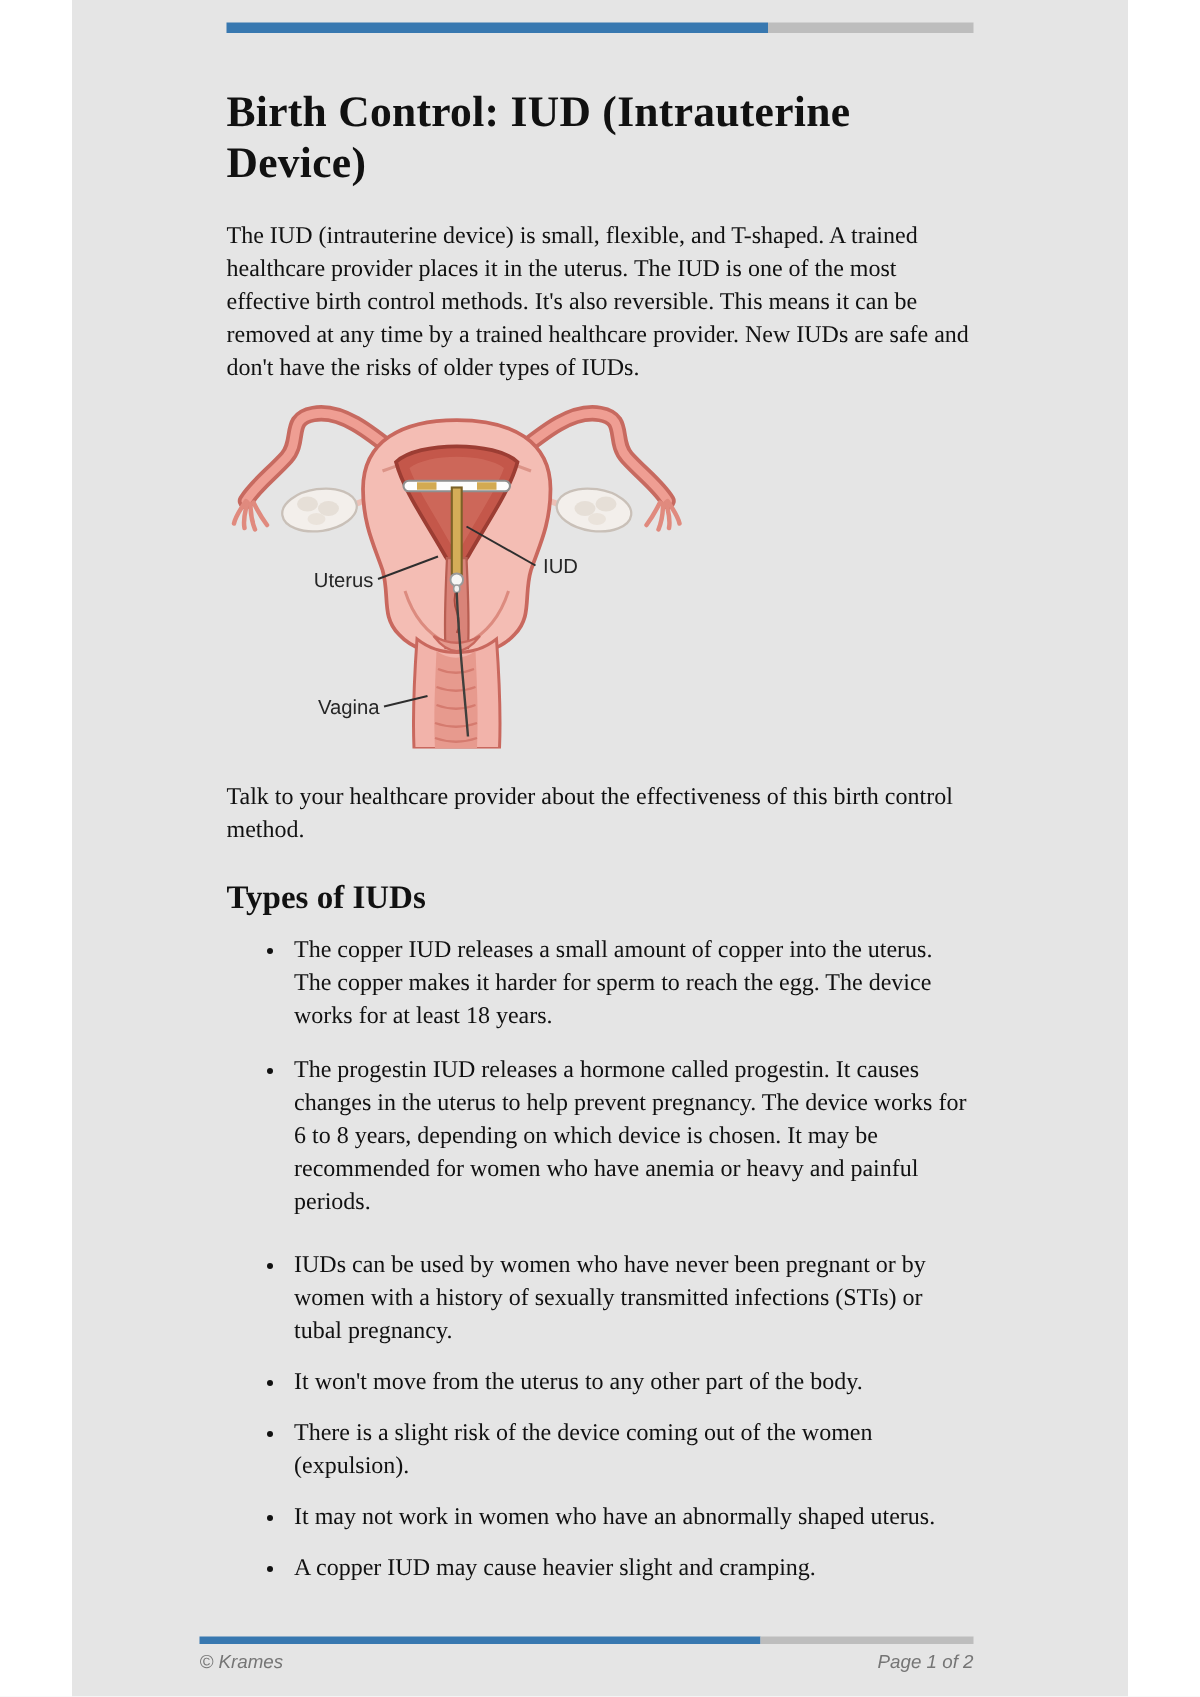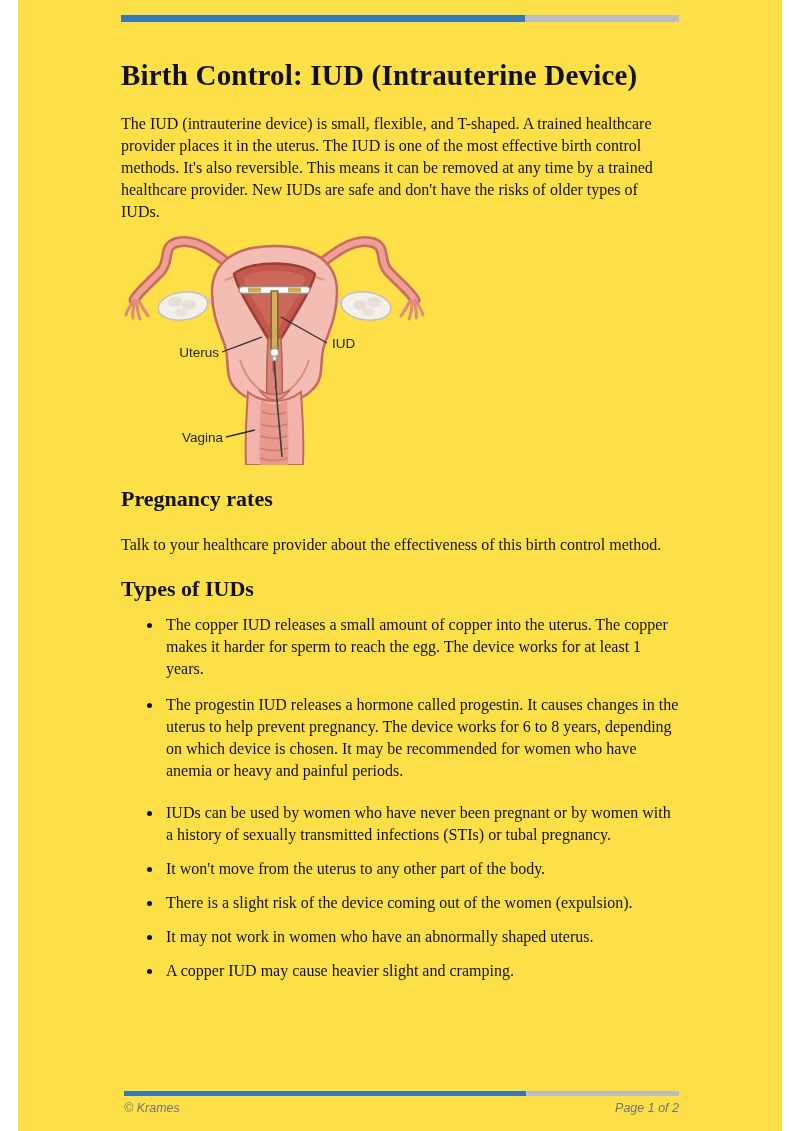--- a/index.html
+++ b/index.html
@@ -1,22 +1,22 @@
 <!DOCTYPE html>
 <html><head>
 <meta charset="utf-8">
 <style>
   * { margin: 0; padding: 0; box-sizing: border-box; }
   html, body { background: #ffffff; }
   .page {
     position: relative;
-    width: 764px;
+    width: 704px;
     height: 1131px;
     margin: 0 auto;
-    background: #fde047;
+    background: #e5e5e5;
     font-family: "Liberation Serif", serif;
     color: #111111;
     overflow: hidden;
   }
   .content { padding: 0 103px; }
   
   .rule { display: flex; height: 7px; }
   .rule .seg-blue { width: 72.4%; background: #3878b0; }
   .rule .seg-gray { flex: 1; background: #bdbdbd; }
   .rule.top { margin-top: 15px; }
@@ -46,21 +46,21 @@
   li { padding-left: 3px; }
   .types-list { margin-top: 12px; }
   .types-list li { margin-bottom: 14px; }
   .p-strings { margin-top: 6px; }
   .h2-things { margin-top: 22px; }
   .things-list { margin-top: 20px; }
   .things-list li { margin-bottom: 12px; }
 
   .page-footer {
     position: absolute;
-    left: 106px;
+    left: 85px;
     right: 103px;
     bottom: 16px;
   }
   .footer-row {
     display: flex;
     justify-content: space-between;
     margin-top: 5px;
     font-family: "Liberation Sans", sans-serif;
     font-style: italic;
     font-size: 12.5px;
@@ -161,26 +161,25 @@
         <path d="M 101 122 L 141 107" stroke="#2e2e2e" stroke-width="1.3"></path>
         <path d="M 160 87 L 206 113" stroke="#2e2e2e" stroke-width="1.3"></path>
         <path d="M 105 207 L 134 200" stroke="#2e2e2e" stroke-width="1.3"></path>
 
         <text x="98" y="127" text-anchor="end" class="fig-label">Uterus</text>
         <text x="211" y="118" class="fig-label">IUD</text>
         <text x="102" y="212" text-anchor="end" class="fig-label">Vagina</text>
       </svg>
     </div>
 
-    <h2 class="h2-pregnancy">Pregnancy rates</h2>
     <p class="p-pregnancy">Talk to your healthcare provider about the effectiveness of this birth control method.</p>
 
     <h2 class="h2-types">Types of IUDs</h2>
     <ul class="types-list">
-      <li>The copper IUD releases a small amount of copper into the uterus. The copper makes it harder for sperm to reach the egg. The device works for at least 1 years.</li>
+      <li>The copper IUD releases a small amount of copper into the uterus. The copper makes it harder for sperm to reach the egg. The device works for at least 18 years.</li>
       <li>The progestin IUD releases a hormone called progestin. It causes changes in the uterus to help prevent pregnancy. The device works for 6 to 8 years, depending on which device is chosen. It may be recommended for women who have anemia or heavy and painful periods.</li>
     </ul>
 
     <ul class="things-list">
       <li>IUDs can be used by women who have never been pregnant or by women with a history of sexually transmitted infections (STIs) or tubal pregnancy.</li>
       <li>It won't move from the uterus to any other part of the body.</li>
       <li>There is a slight risk of the device coming out of the women (expulsion).</li>
       <li>It may not work in women who have an abnormally shaped uterus.</li>
       <li>A copper IUD may cause heavier slight and cramping.</li>
     </ul>

